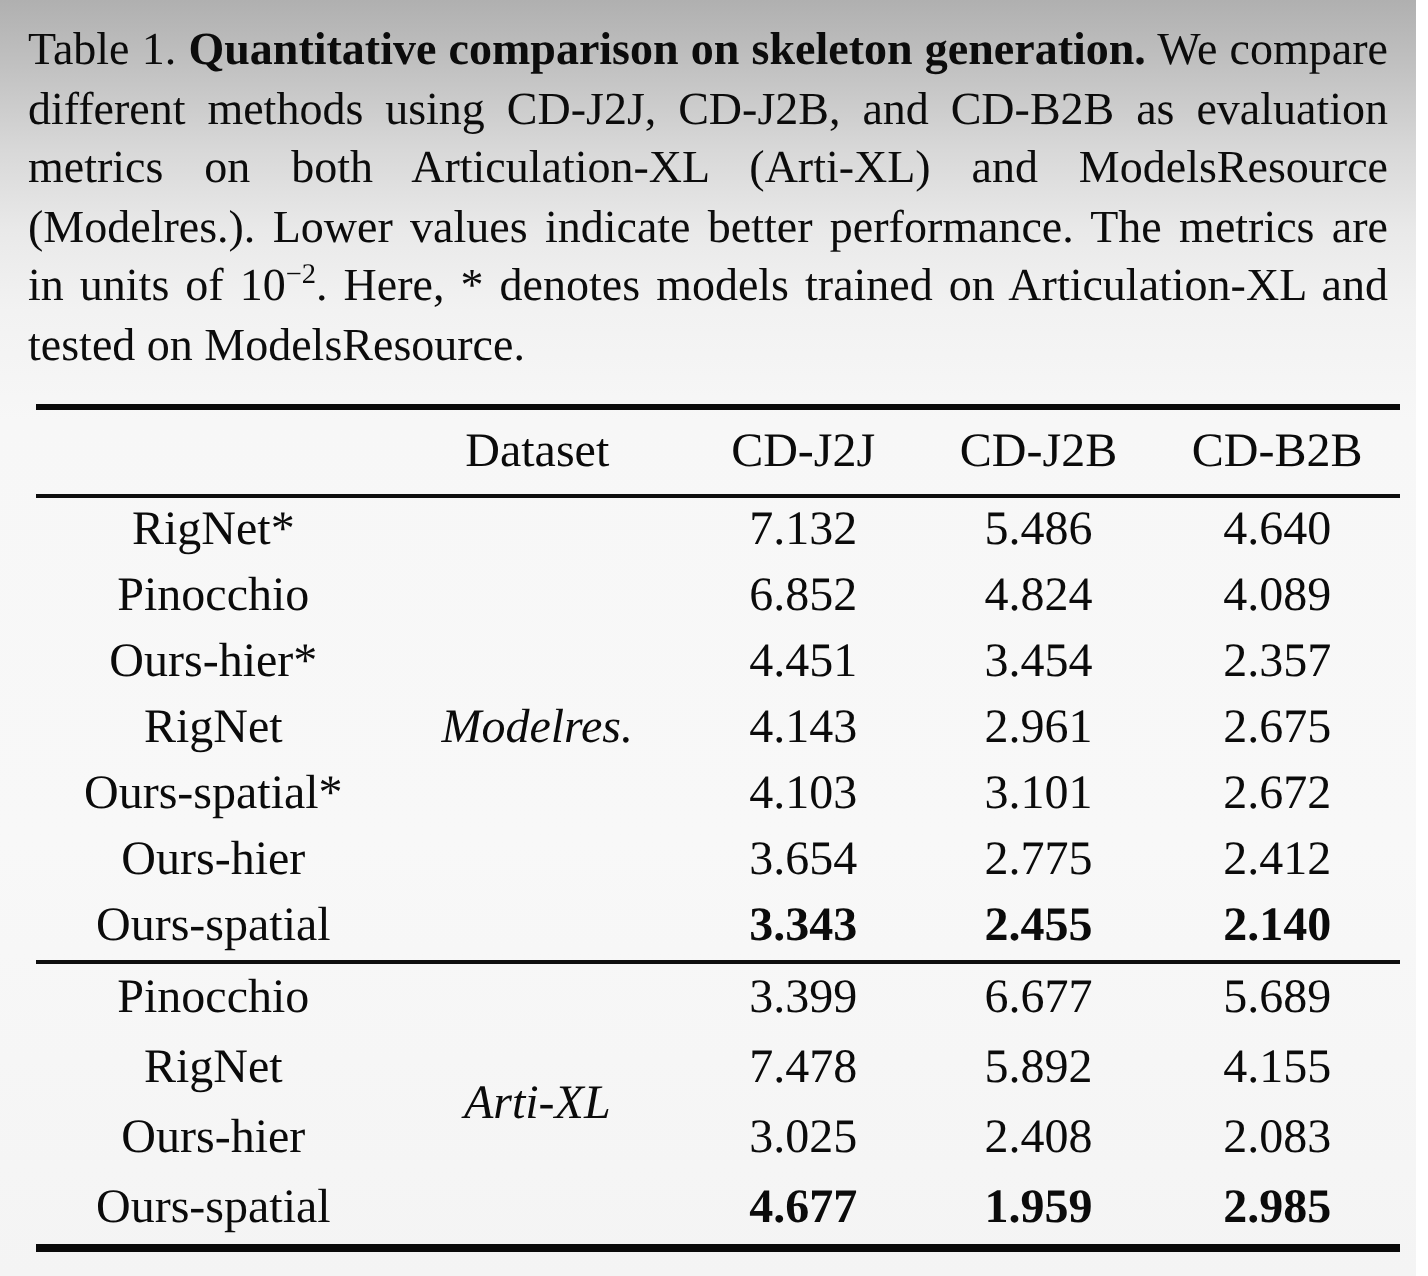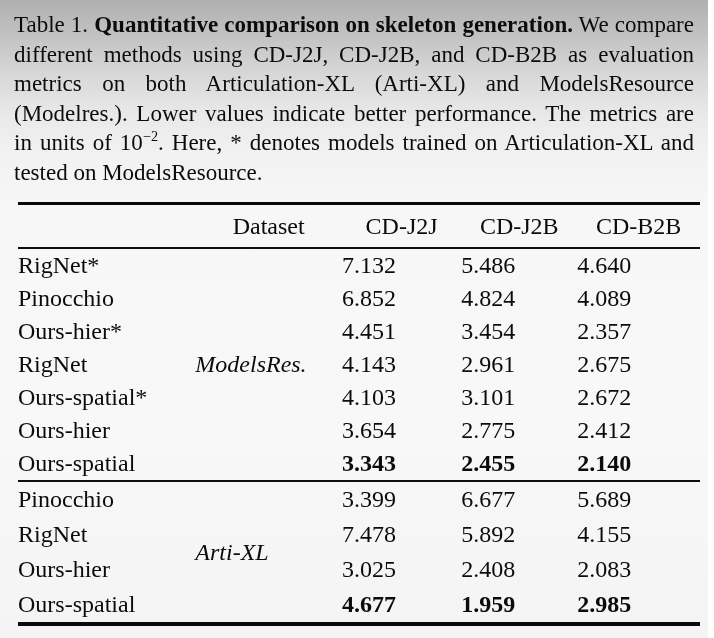--- a/index.html
+++ b/index.html
@@ -54,20 +54,21 @@
   table.results col.c-j2b     { width: 17%; }
   table.results col.c-b2b     { width: 18%; }
 
   table.results th {
     font-weight: normal;
     text-align: center;
     padding: 8px 0 7px 0;
     border-bottom: 2px solid #0e0e0e;
   }
   table.results td {
+    text-align: center;
     height: 33px;
     padding: 0;
     vertical-align: middle;
     white-space: nowrap;
   }
   table.results tr.sec2 td { height: 35px; }
   table.results tr.section-start td { border-top: 2px solid #0e0e0e; }
   table.results td.dataset { font-style: italic; }
   table.results td.bold { font-weight: bold; }
 
@@ -106,21 +107,21 @@
         <th></th>
         <th>Dataset</th>
         <th>CD-J2J</th>
         <th>CD-J2B</th>
         <th>CD-B2B</th>
       </tr>
     </thead>
     <tbody id="results-body">
         <tr>
           <td class="method">RigNet*</td>
-          <td class="dataset" rowspan="7">ModelsRes.</td>
+          <td class="dataset" rowspan="7">Modelres.</td>
           <td class="value">7.132</td>
           <td class="value">5.486</td>
           <td class="value">4.640</td>
         </tr>
         <tr>
           <td class="method">Pinocchio</td>
           <td class="value">6.852</td>
           <td class="value">4.824</td>
           <td class="value">4.089</td>
         </tr>

